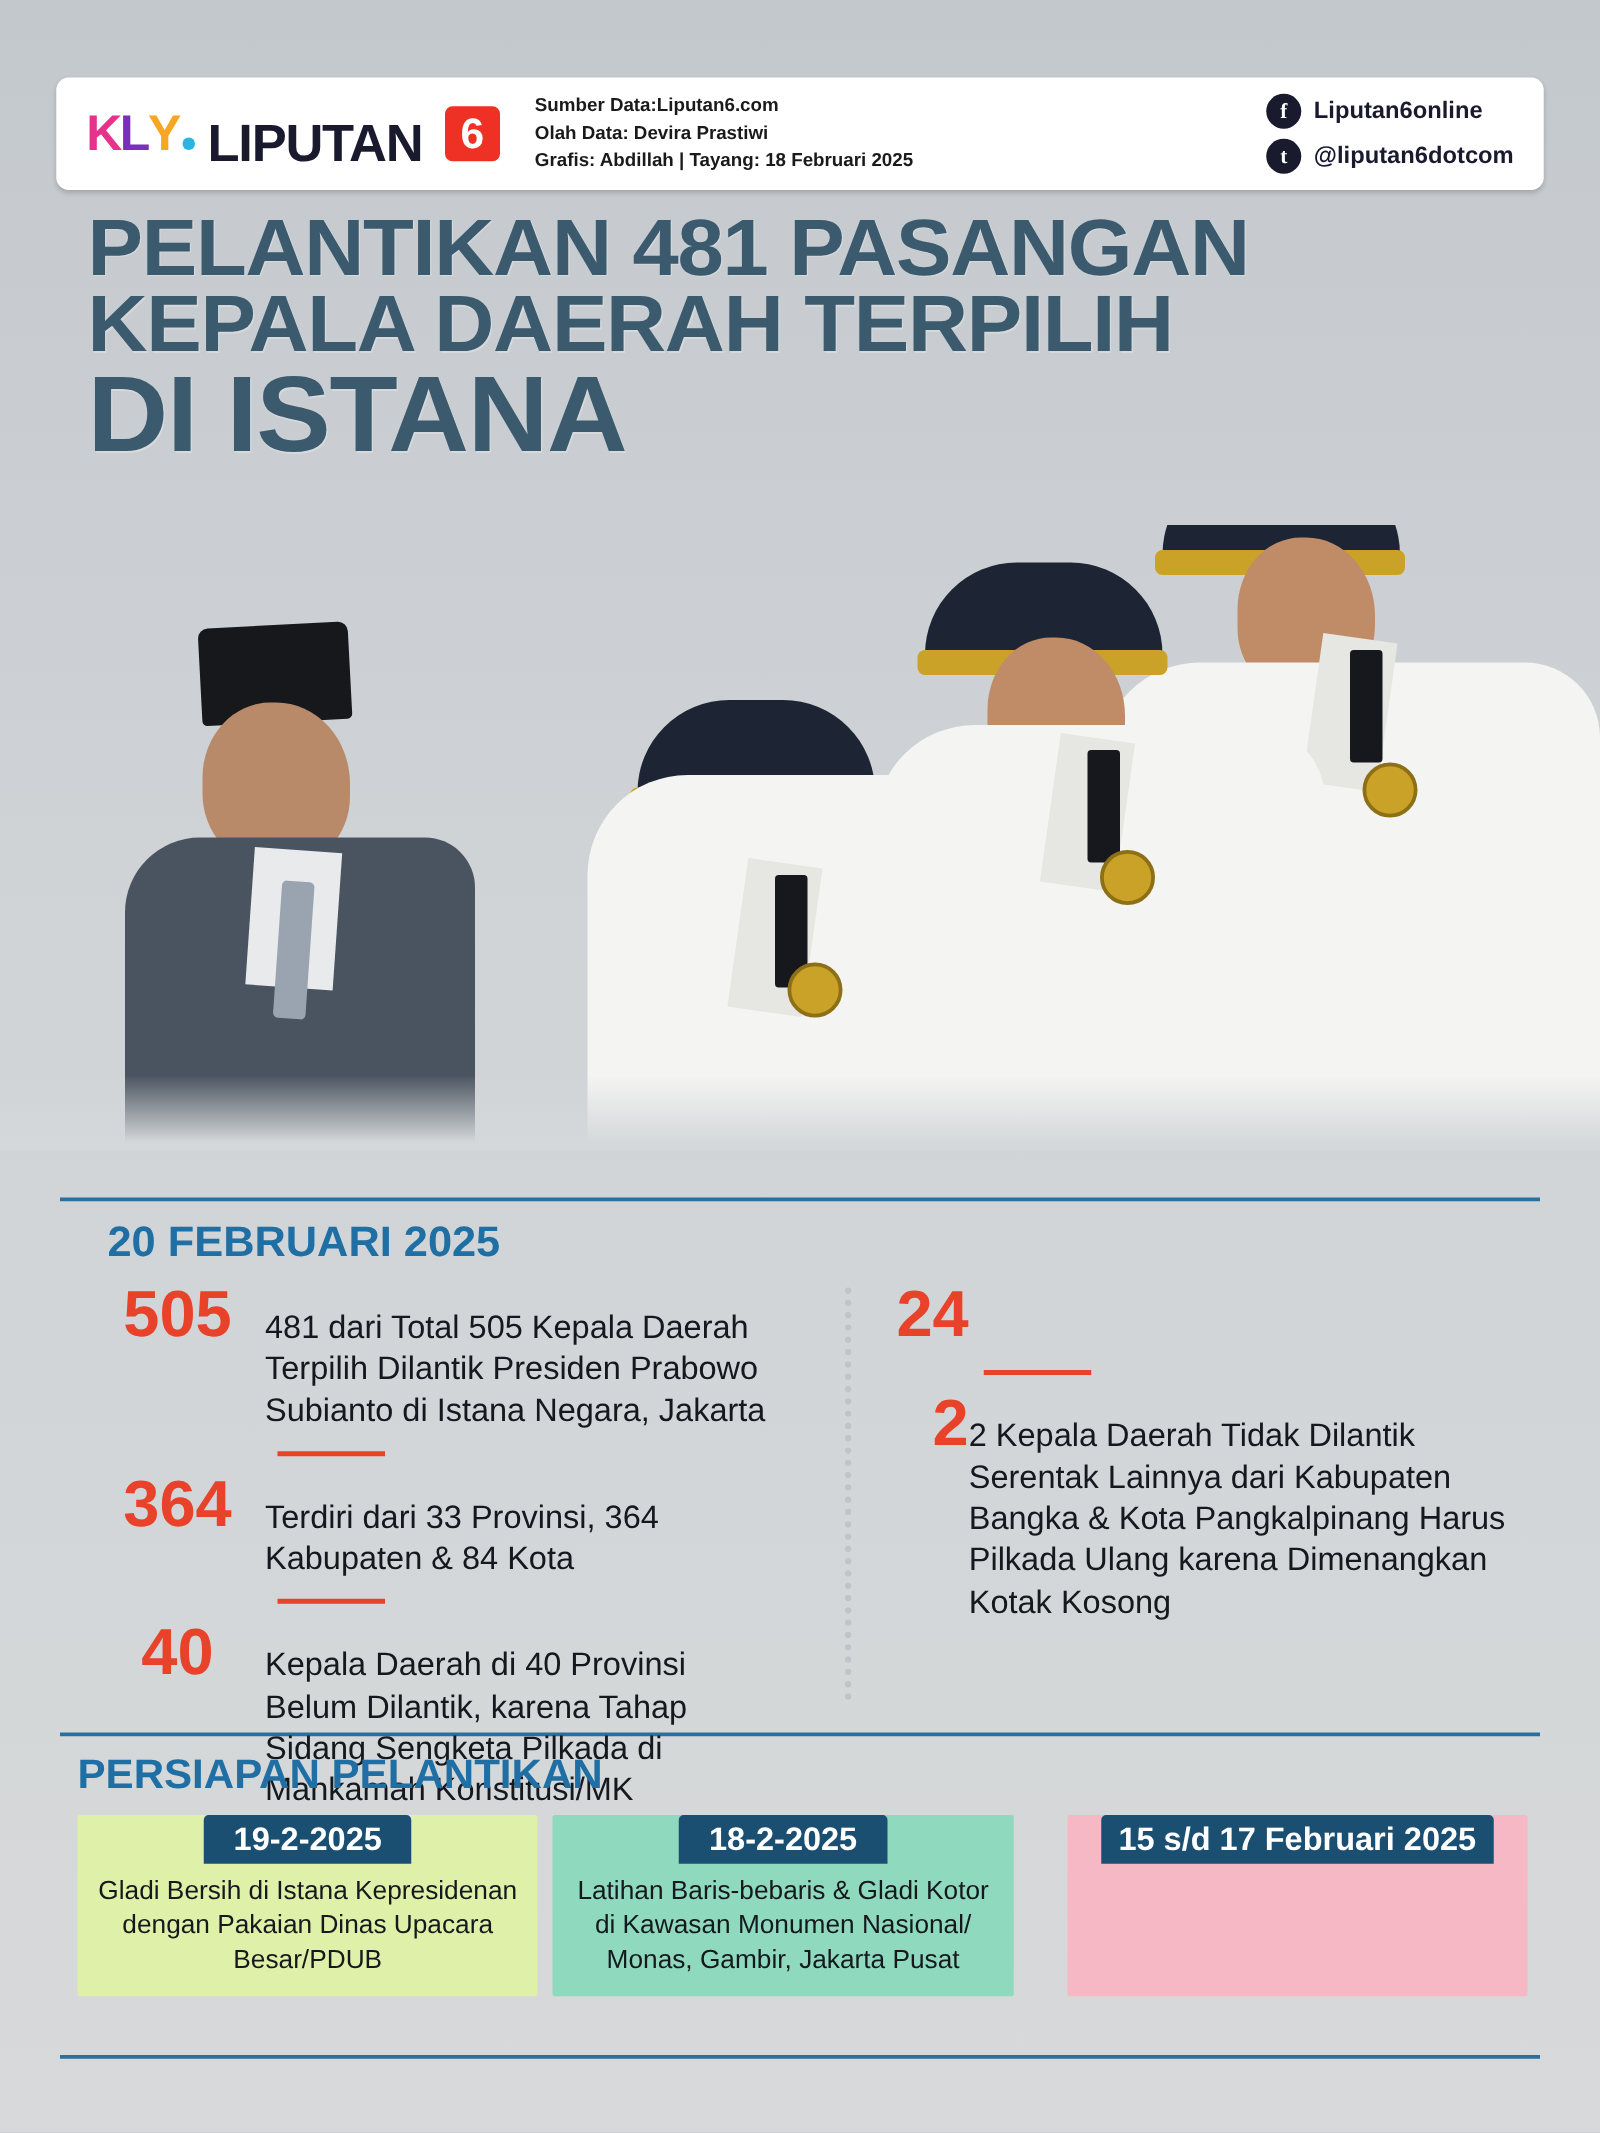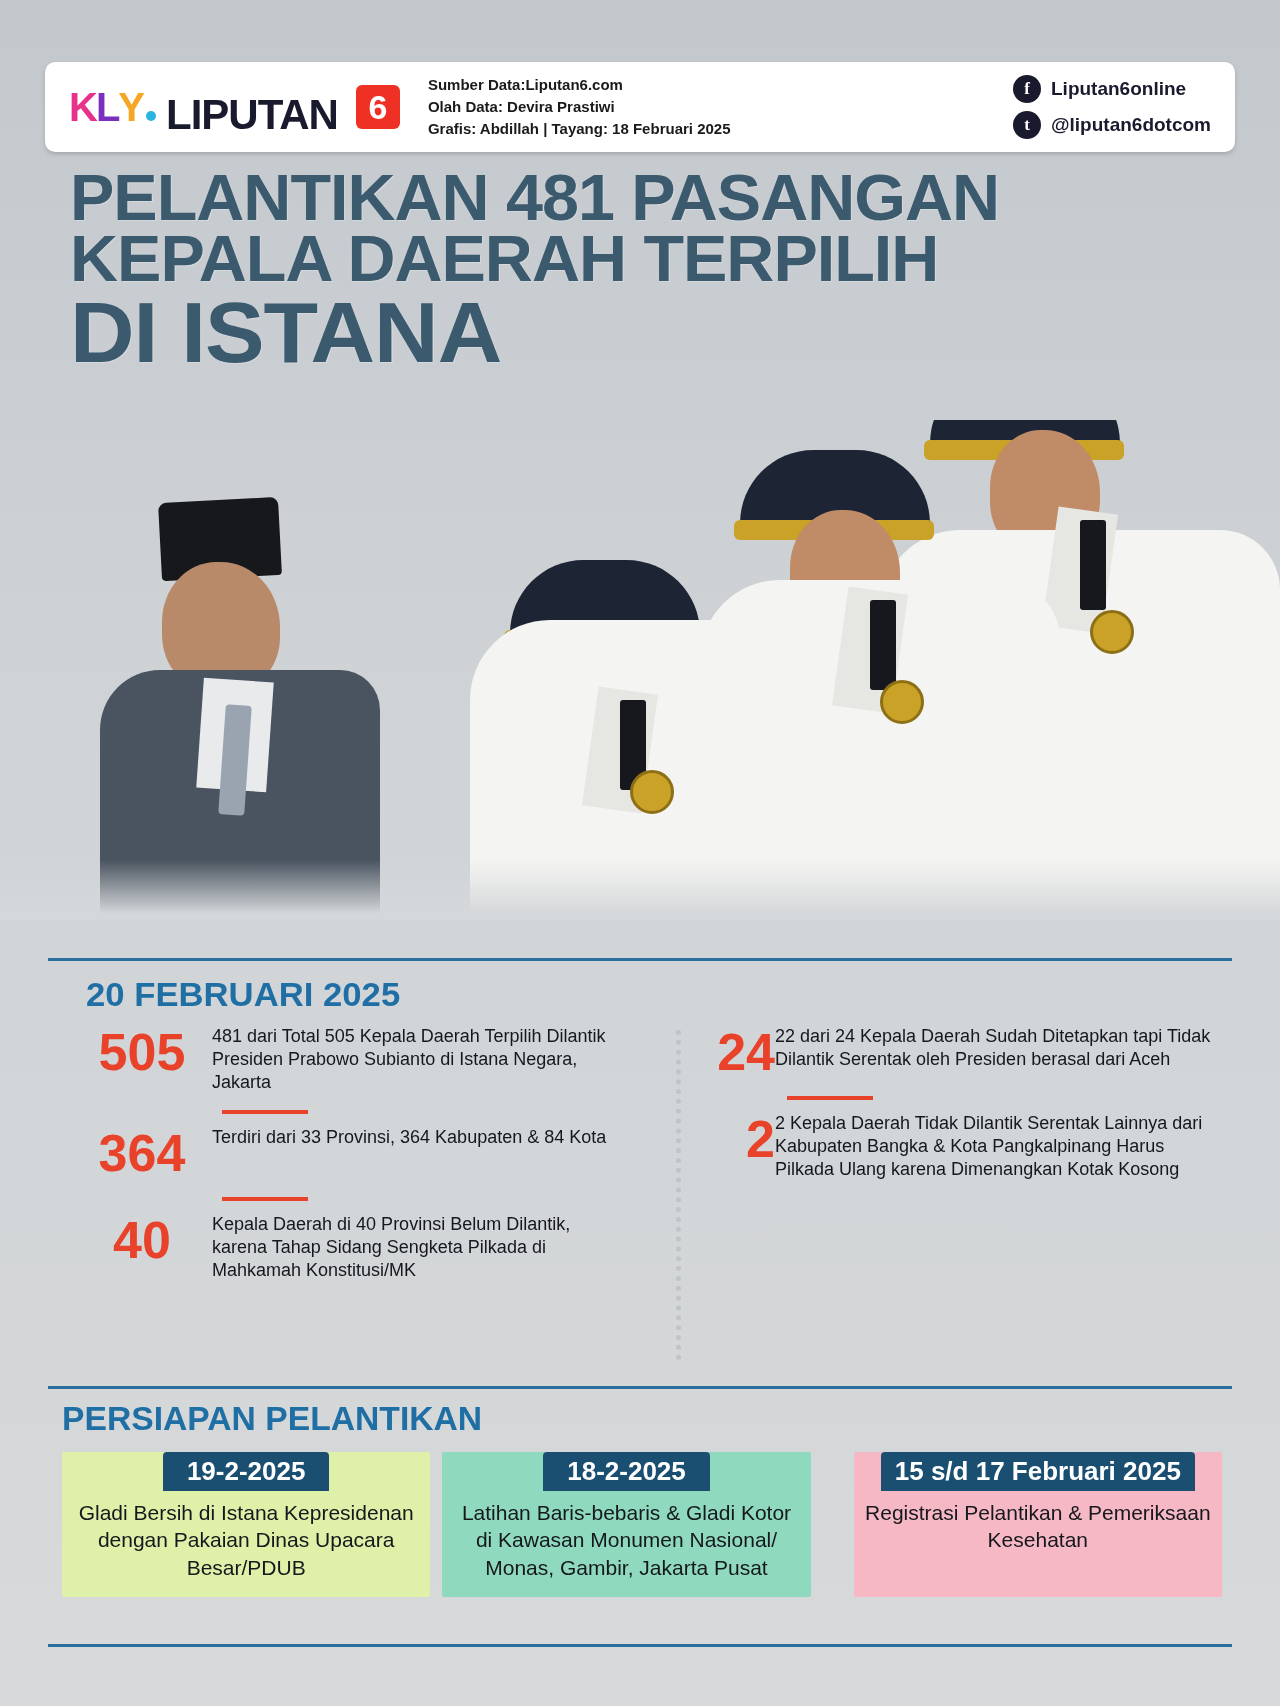--- a/index.html
+++ b/index.html
@@ -193,21 +193,21 @@
   .stat {
     display:flex; align-items:flex-start; margin-bottom: 16px;
   }
   .stat .num {
     color:#e8432a; font-weight:bold; font-size:52px;
     min-width: 140px; text-align:center; line-height:1.05;
     flex: 0 0 auto;
   }
   .stat.rightcol .num { min-width: 110px; text-align:right; padding-left: 8px;}
   .stat .txt {
-    font-size: 18px; line-height: 1.28; color:#15181c;
+    font-size: 26px; line-height: 1.28; color:#15181c;margin-top:20px;
   }
   .underline {
     height:4px; background:#e8432a; width: 86px; margin: 6px 0 12px 150px;
   }
   .underline.u2 { margin-left: 150px; width: 86px; }
   .underline.r { margin-left: 122px; width: 86px; }
 
   
   .persiapan-head {
     position:absolute; left:62px; top:1400px;
@@ -333,21 +333,20 @@
       <div class="underline u2"></div>
       <div class="stat">
         <div class="num">40</div>
         <div class="txt">Kepala Daerah di 40 Provinsi Belum Dilantik, karena Tahap Sidang Sengketa Pilkada di Mahkamah Konstitusi/MK</div>
       </div>
     </div>
 
     <div class="col right">
       <div class="stat rightcol">
         <div class="num">24</div>
-        <div class="txt">22 dari 24 Kepala Daerah Sudah Ditetapkan tapi Tidak Dilantik Serentak oleh Presiden berasal dari Aceh</div>
       </div>
       <div class="underline r"></div>
       <div class="stat rightcol">
         <div class="num">2</div>
         <div class="txt">2 Kepala Daerah Tidak Dilantik Serentak Lainnya dari Kabupaten Bangka &amp; Kota Pangkalpinang Harus Pilkada Ulang karena Dimenangkan Kotak Kosong</div>
       </div>
     </div>
   </div>
 
   <div class="persiapan-head">PERSIAPAN PELANTIKAN</div>
@@ -362,17 +361,16 @@
     <div class="card c2">
       <div class="chipwrap">
         <span class="chip">18-2-2025</span>
       </div>
       <div class="bd">Latihan Baris-bebaris &amp; Gladi Kotor di Kawasan Monumen Nasional/ Monas, Gambir, Jakarta Pusat</div>
     </div>
     <div class="card c3">
       <div class="chipwrap">
         <span class="chip">15 s/d 17 Februari 2025</span>
       </div>
-      <div class="bd">Registrasi Pelantikan &amp; Pemeriksaan Kesehatan</div>
     </div>
   </div>
 
 </div>
 
 </body></html>

